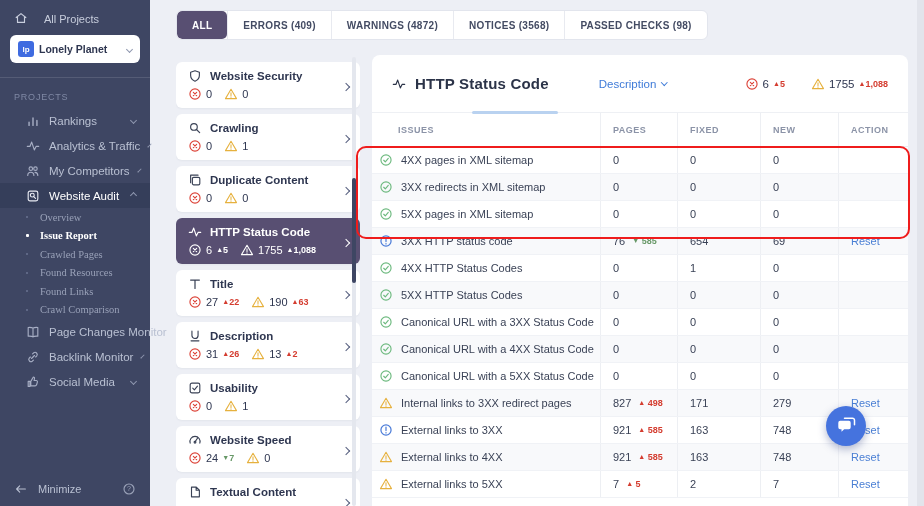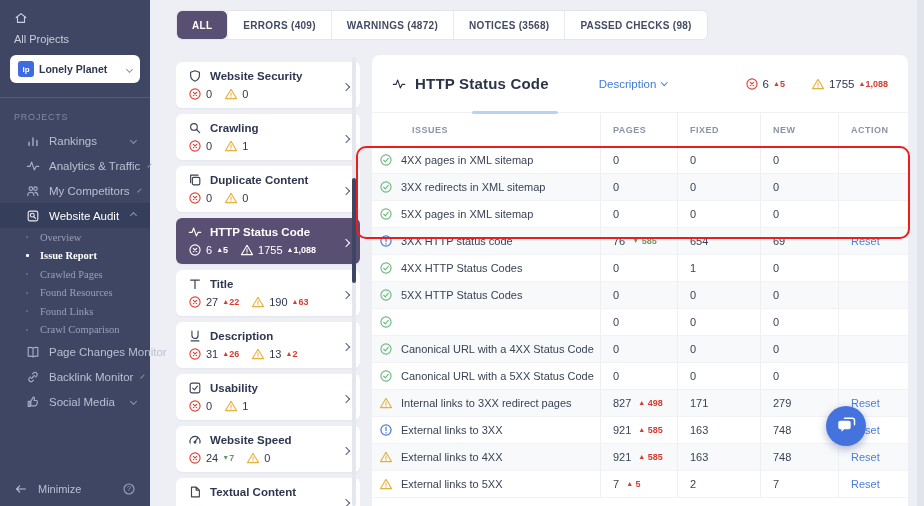--- a/index.html
+++ b/index.html
@@ -7,21 +7,21 @@
   body {
     width:924px; height:506px; position:relative; overflow:hidden;
     background:#edeff5; font-family:"Liberation Sans", sans-serif;
     color:#2e3650;
   }
   .icn { display:inline-flex; align-items:center; justify-content:center; flex:0 0 auto; }
   .icn svg { display:block; }
 
   
   .sidebar { position:absolute; left:0; top:0; width:150px; height:506px; background:#3e4663; z-index:10; }
-  .all-projects { display:flex; align-items:flex-start; gap:8px; padding:11px 14px 8px; color:#c8cedd; font-size:11px; cursor:pointer;flex-direction:column; }
+  .all-projects { display:flex; align-items:flex-end; gap:16px; padding:11px 14px 8px; color:#c8cedd; font-size:11px; cursor:pointer; }
   .proj-box { margin:2px 10px 0; height:28px; background:#fff; border-radius:6px; display:flex; align-items:center; gap:5px; padding:0 8px; cursor:pointer; }
   .proj-badge { width:16px; height:16px; border-radius:3px; background:#3f6be0; color:#fff; font-size:8px; font-weight:bold; display:flex; align-items:center; justify-content:center; }
   .proj-name { font-size:10.5px; font-weight:bold; color:#2e3650; flex:1; }
   .divider { border-top:1px solid rgba(255,255,255,.12); margin-top:14px; }
   .proj-label { padding:14px 14px 6px; font-size:9px; letter-spacing:.8px; color:#7f88a4; }
   .nav-item { height:25px; display:flex; align-items:center; gap:9px; padding:0 12px 0 26px; color:#b9c0d2; font-size:11.5px; cursor:pointer; position:relative; }
   .nav-item .lbl { flex:1; white-space:nowrap; }
   .nav-item.active { background:#353e5a; color:#fff; }
   .nav-item .icn { color:#a7aec4; }
   .nav-item.active .icn { color:#e8eaf2; }
@@ -71,21 +71,21 @@
   .panel-header { height:58px; display:flex; align-items:center; padding:0 20px; position:relative; border-bottom:1px solid #eef0f4; }
   .panel-title { display:flex; align-items:center; gap:9px; font-size:15px; font-weight:bold; color:#2b3348; letter-spacing:.2px; }
   .panel-title .icn { color:#2b3348; }
   .desc-link { margin-left:50px; color:#3f7bd8; font-size:11.5px; display:flex; align-items:center; gap:6px; cursor:pointer; }
   .desc-link .chev { width:4.5px; height:4.5px; margin-top:-3px; }
   .desc-underline { position:absolute; left:100px; bottom:-2px; width:86px; height:3px; background:#b9d2f0; border-radius:2px; }
   .hdr-counts { margin-left:auto; display:flex; align-items:center; gap:26px; font-size:11.5px; color:#2e3650; }
   .thead, .trow { display:grid; grid-template-columns:228px 77px 83px 78px 1fr; align-items:stretch; }
   .thead { height:34px; font-size:9px; font-weight:bold; letter-spacing:.5px; color:#8b93a7; border-bottom:1px solid #e9ebf1; }
   .thead > div, .trow > div { padding-left:12px; border-left:1px solid #edeff3; display:flex; align-items:center; gap:5px; }
-  .thead > div:first-child { padding-left:40px; border-left:none; }
+  .thead > div:first-child { padding-left:26px; border-left:none; }
   .trow { height:27px; font-size:11px; color:#3a4256; border-bottom:1px solid #f0f2f6; cursor:pointer; }
   .trow.alt { background:#f8f9fb; }
   .trow > div:first-child { padding-left:7px; border-left:none; gap:8px; }
   .reset { color:#4a7fd4; cursor:pointer; }
   .pages-delta { font-size:9px; font-weight:bold; margin-left:2px; }
 
   .annot { position:absolute; left:356px; top:146px; width:554px; height:93px; border:2px solid #ef1c1c; border-radius:10px; z-index:40; pointer-events:none; }
   .chat { position:absolute; left:826px; top:406px; width:40px; height:40px; border-radius:50%; background:#4573de; z-index:60; display:flex; align-items:center; justify-content:center; box-shadow:0 3px 8px rgba(30,50,120,.35); cursor:pointer; }
 </style>
 </head>
@@ -637,20 +637,21 @@
         <div></div>
       </div>
       <div class="trow">
         <div>
           <span class="icn st-pass">
             <svg width="14" height="14" viewBox="0 0 16 16" fill="none" stroke="currentColor" stroke-width="1.3" stroke-linecap="round" stroke-linejoin="round">
               <circle cx="8" cy="8" r="5.8"></circle>
               <path d="M5.4 8.3l1.8 1.8 3.4-4"></path>
             </svg>
           </span>
+          <span>Canonical URL with a 3XX Status Code</span>
         </div>
         <div>
           <span>0</span>
         </div>
         <div>0</div>
         <div>0</div>
         <div></div>
       </div>
       <div class="trow alt">
         <div>

